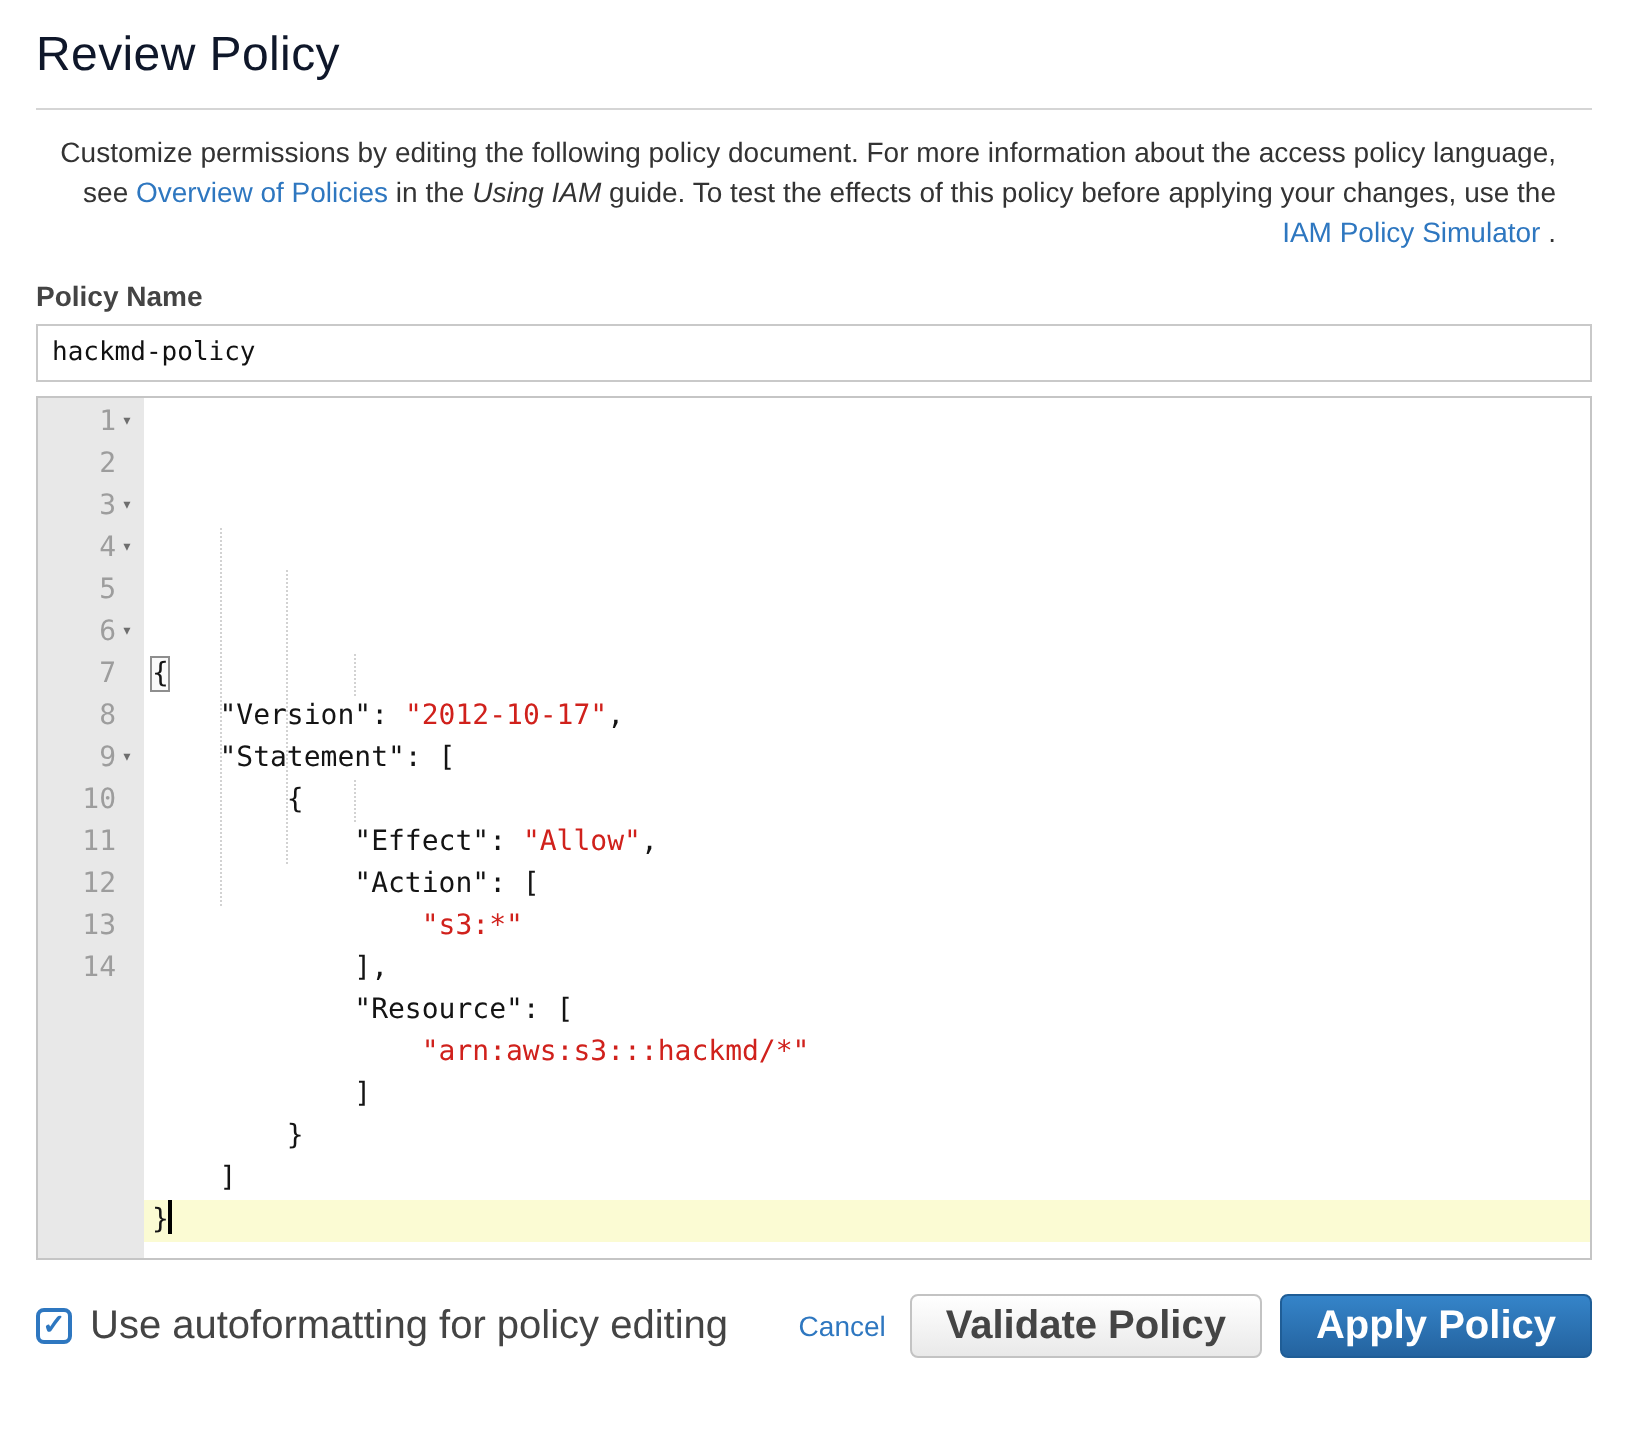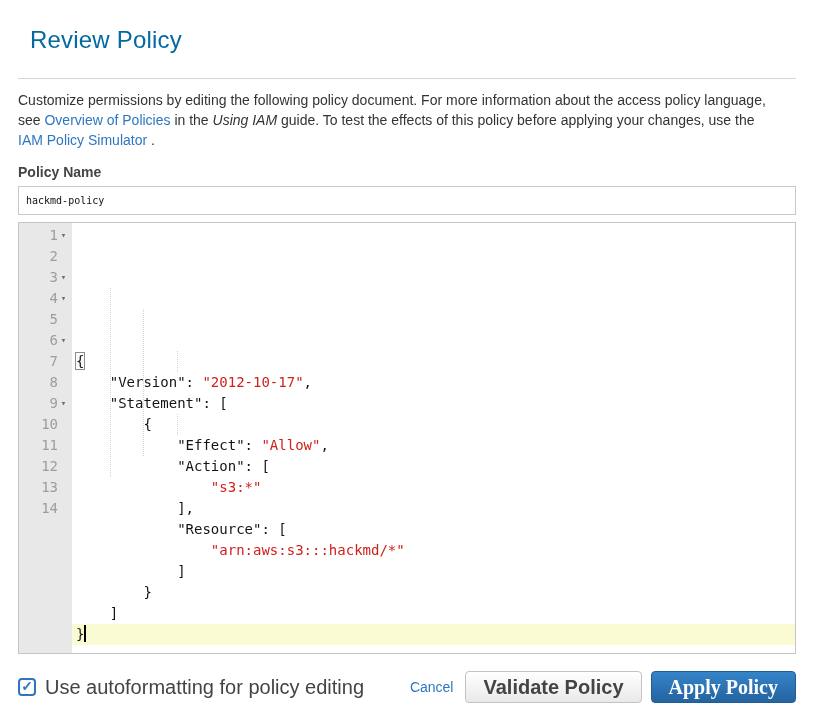--- a/index.html
+++ b/index.html
@@ -8,42 +8,43 @@
     width: 814px; height: 719px; overflow: hidden;
     background: #ffffff;
     font-family: "Liberation Sans", sans-serif;
     color: #333;
   }
   .container { padding: 14px 18px 0 18px; }
 
   
   .page-header { border-bottom: 1px solid #d5d5d5; padding-bottom: 12px; }
   .page-header h1 {
-    margin: 12px; font-size: 24px; font-weight: normal; color: #0369a1;
+    margin: 0; font-size: 24px; font-weight: normal; color: #0f172a;
     letter-spacing: 0.2px;
   }
 
   
   .intro {
     margin-top: 11px; font-size: 14px; line-height: 20px; color: #333;
     max-width: 760px;
+    text-align: right;
   }
   .intro a { color: #2e77c0; text-decoration: none; cursor: pointer; }
   .intro em { font-style: italic; }
 
   
   .field-label {
     font-size: 14px; font-weight: bold; color: #444;
   }
 
   
   .name-input {
     display: block; width: 100%; margin-top: 6px; height: 29px;
     border: 1px solid #c9c9c9; border-radius: 0; background: #fff;
-    font-family: "DejaVu Sans Mono", monospace; font-size: 10px; color: #111;
+    font-family: "DejaVu Sans Mono", monospace; font-size: 13px; color: #111;
     padding: 0 7px; outline: none;
   }
 
   
   .editor {
     position: relative; margin-top: 7px; height: 432px;
     border: 1px solid #c5c5c5; background: #fff; overflow: hidden;
     font-family: "DejaVu Sans Mono", monospace; font-size: 14px; line-height: 21px;
   }
   .gutter {
@@ -109,21 +110,21 @@
     height: 32px; border-radius: 4px; font-family: "Liberation Sans", sans-serif;
     font-size: 20px; font-weight: bold; padding: 0 17px; cursor: pointer;
   }
   .btn-secondary {
     background: linear-gradient(#ffffff, #e9e9e9);
     border: 1px solid #c3c3c3; color: #444;
     margin-right: 9px;
   }
   .btn-primary {
     background: linear-gradient(#3584c9, #24639f);
-    border: 1px solid #1f5d96; color: #fff; font-family: Liberation Serif, serif;
+    border: 1px solid #1f5d96; color: #fff;
   }
 </style>
 </head>
 <body>
 
 <div class="container">
 
   <div class="page-header">
     <h1>Review Policy</h1>
   </div>

